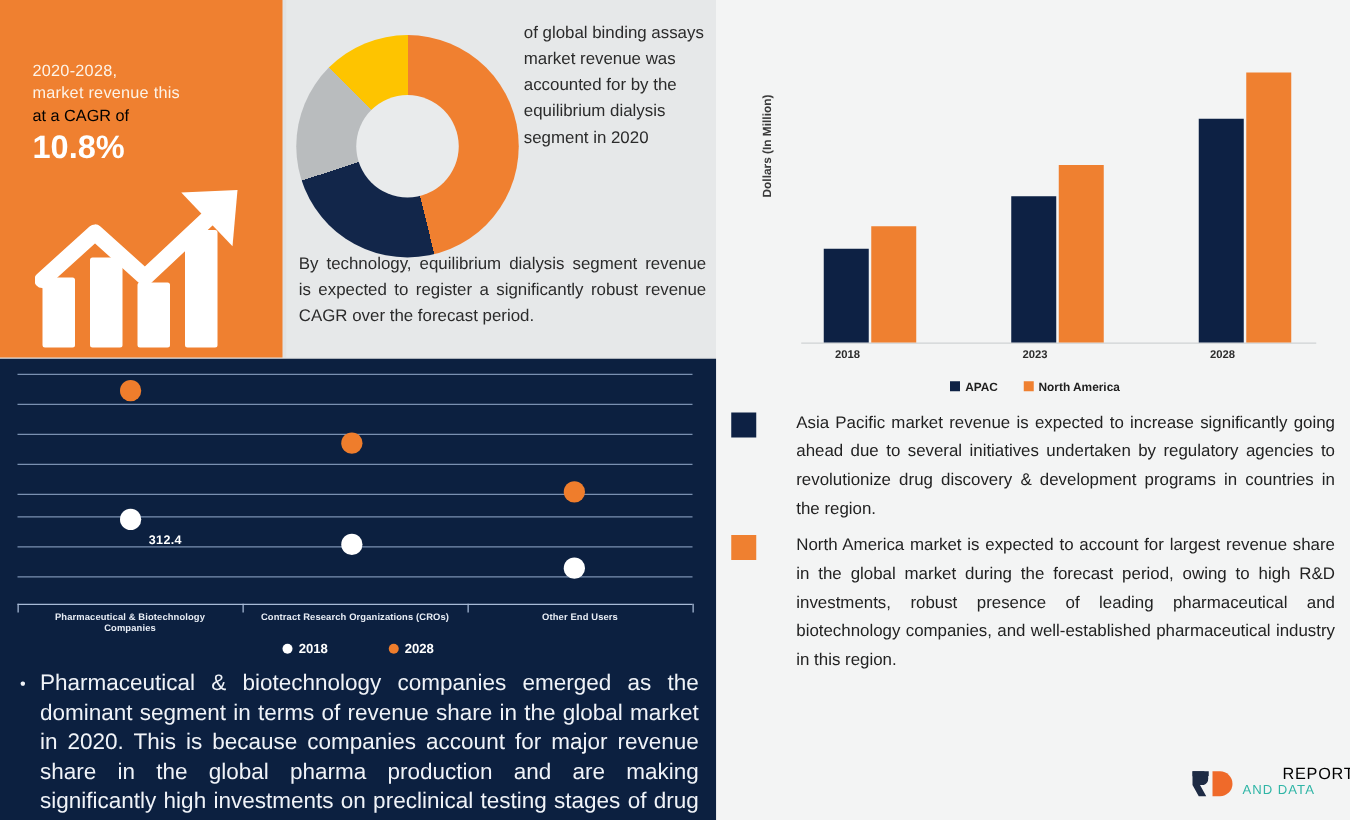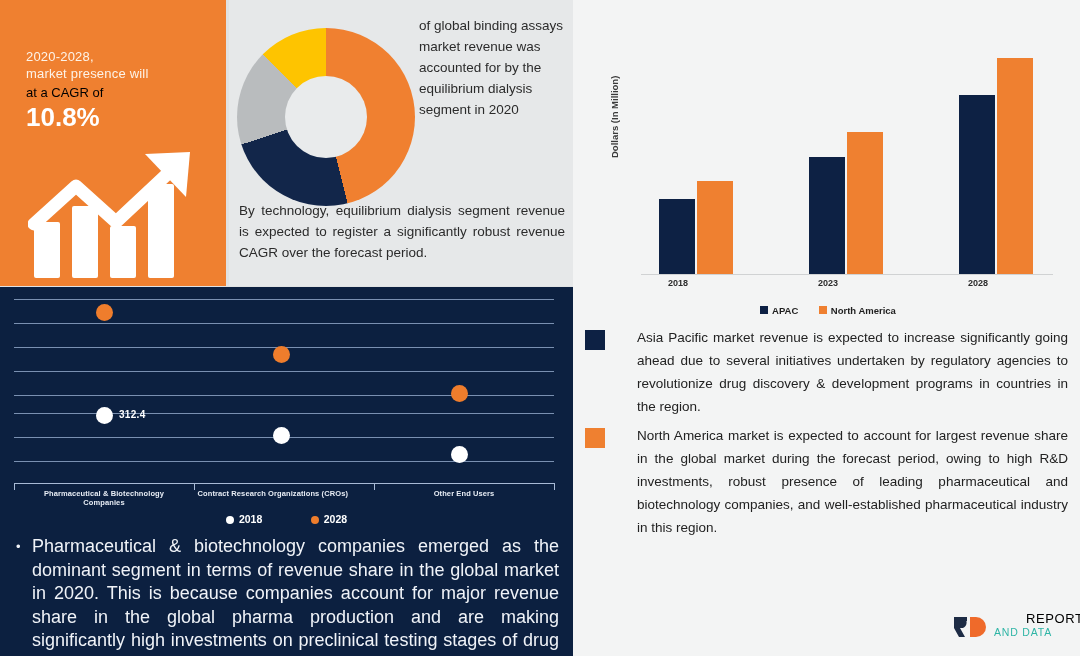--- a/index.html
+++ b/index.html
@@ -126,21 +126,21 @@
 </head>
 <body>
 
 <div class="page">
 
   <div class="left-col">
 
     <div class="cagr-panel">
       <div class="cagr-text">
         <div class="cagr-years">2020-2028,</div>
-        <div class="cagr-years">market presence will</div>
+        <div class="cagr-years">market revenue this</div>
         <div class="cagr-sub">at a CAGR of</div>
         <div class="cagr-val">10.8%</div>
       </div>
       <svg class="cagr-graphic" viewBox="0 0 185 130">
         <rect x="6" y="72" width="26" height="56" rx="2" fill="#ffffff"></rect>
         <rect x="44" y="56" width="26" height="72" rx="2" fill="#ffffff"></rect>
         <rect x="82" y="76" width="26" height="52" rx="2" fill="#ffffff"></rect>
         <rect x="120" y="34" width="26" height="94" rx="2" fill="#ffffff"></rect>
         <path d="M6 74 L48 36 L88 72 L150 14" stroke="#ffffff" stroke-width="13" fill="none" stroke-linejoin="round" stroke-linecap="round"></path>
         <path d="M117 4 L162 2 L158 47 Z" fill="#ffffff"></path>
@@ -176,24 +176,24 @@
         <div class="tickmark" style="left:554px; top:192px;"></div>
 
         <div class="dot y2028" style="left:104px; top:21px;"></div>
         <div class="dot y2028" style="left:281px; top:63px;"></div>
         <div class="dot y2028" style="left:459px; top:102px;"></div>
 
         <div class="dot y2018" style="left:104px; top:124px;"></div>
         <div class="dot y2018" style="left:281px; top:144px;"></div>
         <div class="dot y2018" style="left:459px; top:163px;"></div>
 
-        <div class="dot-label" style="left:119px; top:118px;">312.4</div>
+        <div class="dot-label" style="left:119px; top:136px;">312.4</div>
 
         <div class="cat-label" style="left:24px;  top:198px; width:160px;">Pharmaceutical &amp; Biotechnology Companies</div>
-        <div class="cat-label" style="left:188px; top:198px; width:160px;text-align:right;">Contract Research Organizations (CROs)</div>
+        <div class="cat-label" style="left:204px; top:198px; width:160px;">Contract Research Organizations (CROs)</div>
         <div class="cat-label" style="left:384px; top:198px; width:160px;">Other End Users</div>
       </div>
 
       <div class="dot-legend">
         <span><i class="lgdot w"></i><b>2018</b></span>
         <span><i class="lgdot o"></i><b>2028</b></span>
       </div>
 
       <div class="navy-bullet">Pharmaceutical &amp; biotechnology companies emerged as the dominant segment in terms of revenue share in the global market in 2020. This is because companies account for major revenue share in the global pharma production and are making significantly high investments on preclinical testing stages of drug discovery.</div>
     </div>

